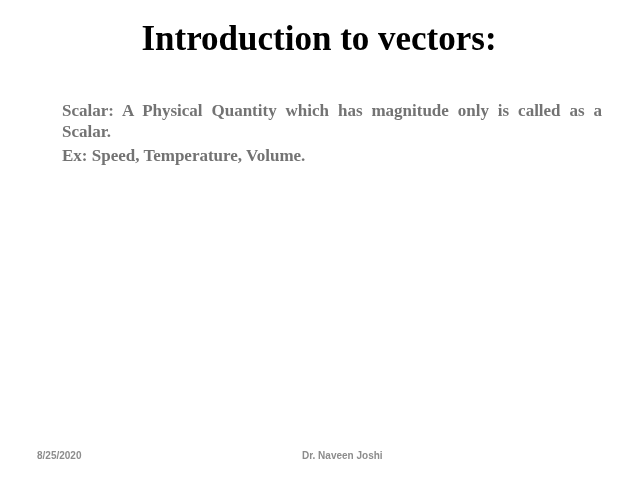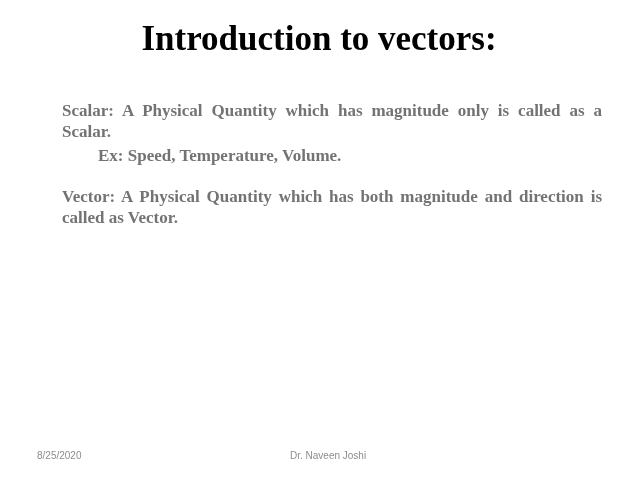--- a/index.html
+++ b/index.html
@@ -9,35 +9,34 @@
       position: absolute; left: 0; top: 17px; width: 638px; text-align: center;
       font-family: "Liberation Serif", serif; font-weight: bold; font-size: 35px; color: #000;
       line-height: 44px;
     }
     .body {
       position: absolute; left: 62px; top: 100px; width: 540px;
       font-family: "Liberation Serif", serif; font-weight: bold; font-size: 17px; color: #737373;
     }
     .para { margin: 0; line-height: 21px; text-align: justify; text-align-last: left; }
     .para.def { margin-bottom: 3px; }
-    .para.ex { margin-bottom: 20px; margin-left: 36px; }
+    .para.ex { margin-bottom: 20px; }
     .footer {
       position: absolute; top: 450px; font-family: "Liberation Sans", sans-serif;
-      font-size: 10px; color: #8c8c8c;
+      font-size: 10px; color: #8c8c8c; font-weight: bold;
     }
     .footer.date { left: 37px; }
-    .footer.author { left: 290px; }
+    .footer.author { left: 302px; }
   </style>
 </head>
 <body>
 
 <div class="slide">
   <div class="title">Introduction to vectors:</div>
 
   <div class="body">
     <p class="para def">Scalar: A Physical Quantity which has magnitude only is called as a Scalar.</p>
     <p class="para ex">Ex: Speed,  Temperature, Volume.</p>
-    <p class="para def">Vector: A Physical Quantity which has both magnitude and direction is called as Vector.</p>
   </div>
 
   <div class="footer date">8/25/2020</div>
   <div class="footer author">Dr. Naveen Joshi</div>
 </div>
 
 </body></html>

